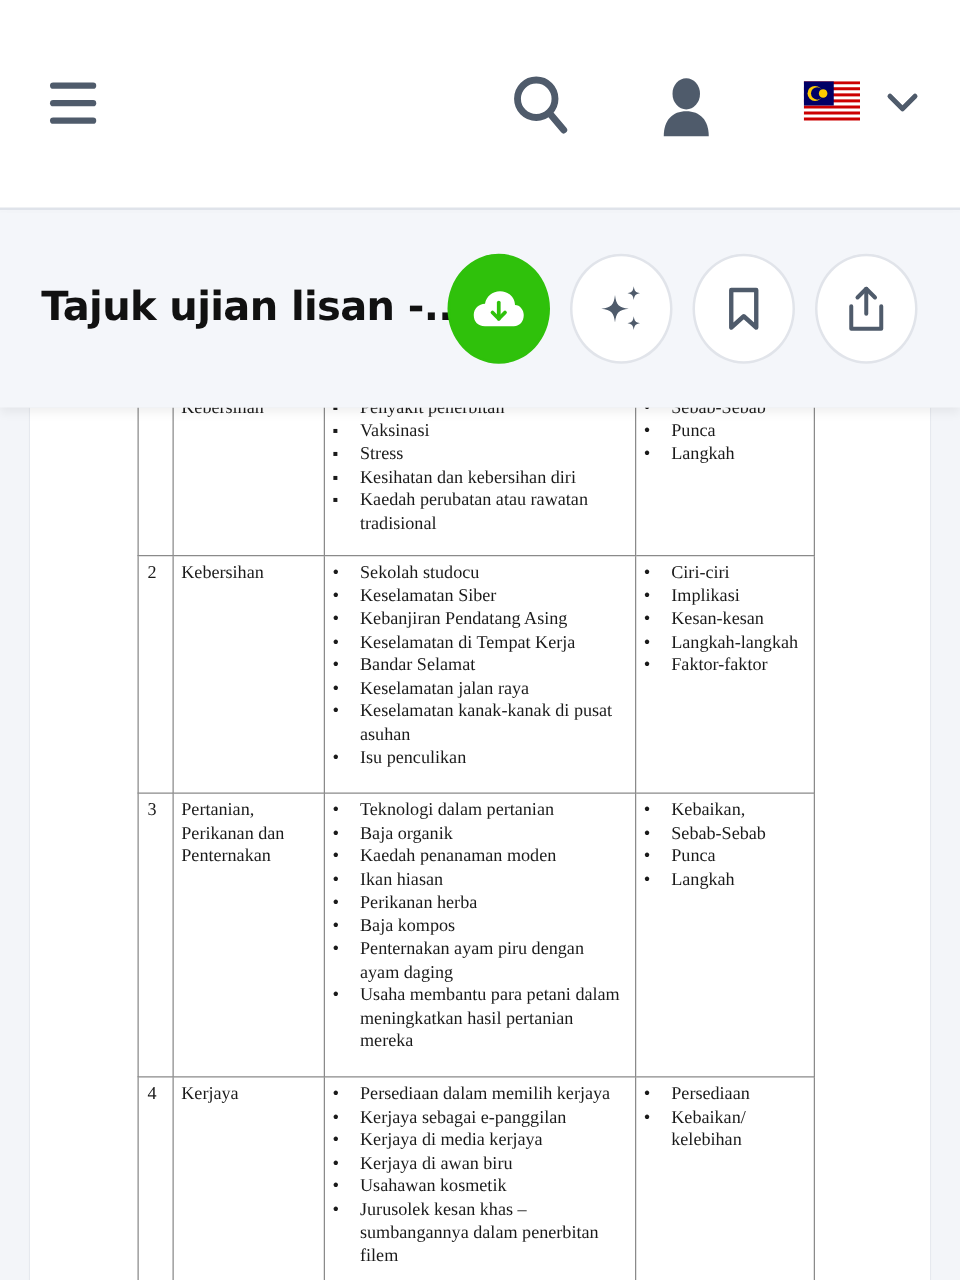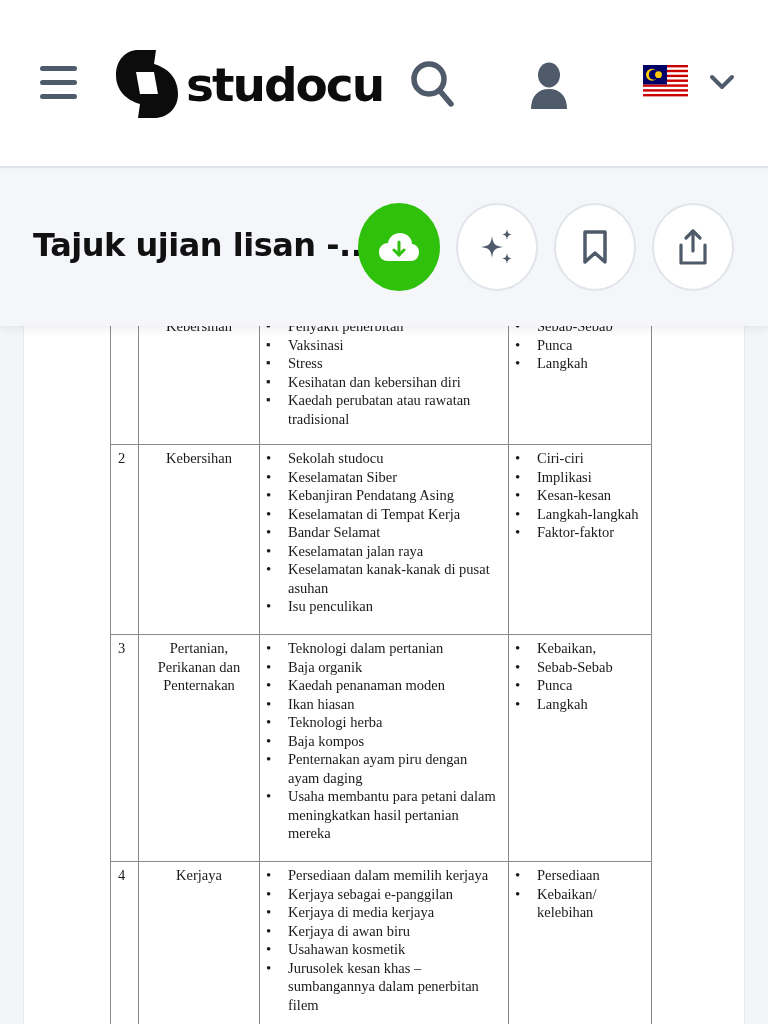--- a/index.html
+++ b/index.html
@@ -50,21 +50,21 @@
   
   .docarea { position: absolute; left: 0; top: 326px; width: 768px; height: 698px; background: #f3f5f9; overflow: hidden; }
   .page { position: absolute; left: 23px; top: -10px; width: 722px; height: 720px; background: #ffffff; border-left: 1px solid #e6e9ef; border-right: 1px solid #e6e9ef; }
 
   table.doc-table {
     position: absolute; left: 86px; top: -8px; border-collapse: collapse;
     font-family: "Liberation Serif", "DejaVu Serif", serif; font-size: 14.5px; color: #1a1a1a;
   }
   .doc-table td { border: 1.5px solid #8a8a8a; vertical-align: top; padding: 4px 6px 16px 6px; line-height: 18.5px; }
   .doc-table td.num { width: 28px; padding-left: 7px; }
-  .doc-table td.topic { width: 121px; text-align: center; }
+  .doc-table td.topic { width: 121px; }
   .doc-table td.subs { width: 249px; padding-left: 28px; }
   .doc-table td.aspects { width: 143px; padding-left: 28px; }
   .doc-table ul { list-style: none; }
   .doc-table li { position: relative; }
   .doc-table li::before { content: "\2022"; position: absolute; left: -22px; top: 0; font-size: 15px; }
   .doc-table .sq li::before { content: "\25AA"; font-size: 13px; }
   .doc-table tr.r0 td { height: 126px; padding-top: 8px; }
   .doc-table tr.r1 td { height: 190px; }
   .doc-table tr.r2 td { height: 227px; }
   .doc-table tr.r3 td { height: 200px; }
@@ -72,27 +72,20 @@
 </head>
 <body>
 
 <header class="topnav">
   <div class="hamburger">
     <span></span>
       <span></span>
       <span></span>
   </div>
 
-  <div class="logo">
-    <svg class="logo-mark" viewBox="0 0 62 68">
-      <path d="M22 0 H40 L38 14 C52 18 62 28 62 44 C62 58 52 68 38 68 L22 68 L24 54 C10 50 0 40 0 25 C0 10 10 0 22 0 Z" fill="#0c0c0c"></path>
-      <path d="M20 22 L38 22 L42 44 L24 44 Z" fill="#ffffff"></path>
-    </svg>
-    <span class="logo-text">studocu</span>
-  </div>
 
   <svg class="nav-search" viewBox="0 0 46 48">
     <circle cx="19" cy="19" r="15" fill="none" stroke="#4f5b6b" stroke-width="5.5"></circle>
     <line x1="30" y1="31" x2="41" y2="44" stroke="#4f5b6b" stroke-width="5.5" stroke-linecap="round"></line>
   </svg>
 
   <svg class="nav-user" viewBox="0 0 40 48">
     <ellipse cx="20" cy="13" rx="11" ry="12.5" fill="#4f5b6b"></ellipse>
     <path d="M2 47 C2 34 9 27 20 27 C31 27 38 34 38 47 Z" fill="#4f5b6b"></path>
   </svg>
@@ -205,21 +198,21 @@
 
         <tr class="r2">
           <td class="num">3</td>
           <td class="topic">Pertanian, Perikanan dan Penternakan</td>
           <td class="subs">
             <ul>
               <li>Teknologi dalam pertanian</li>
               <li>Baja organik</li>
               <li>Kaedah penanaman moden</li>
               <li>Ikan hiasan</li>
-              <li>Teknologi herba</li>
+              <li>Perikanan herba</li>
               <li>Baja kompos</li>
               <li>Penternakan ayam piru dengan ayam daging</li>
               <li>Usaha membantu para petani dalam meningkatkan hasil pertanian mereka</li>
             </ul>
           </td>
           <td class="aspects">
             <ul>
               <li>Kebaikan,</li>
               <li>Sebab-Sebab</li>
               <li>Punca</li>

